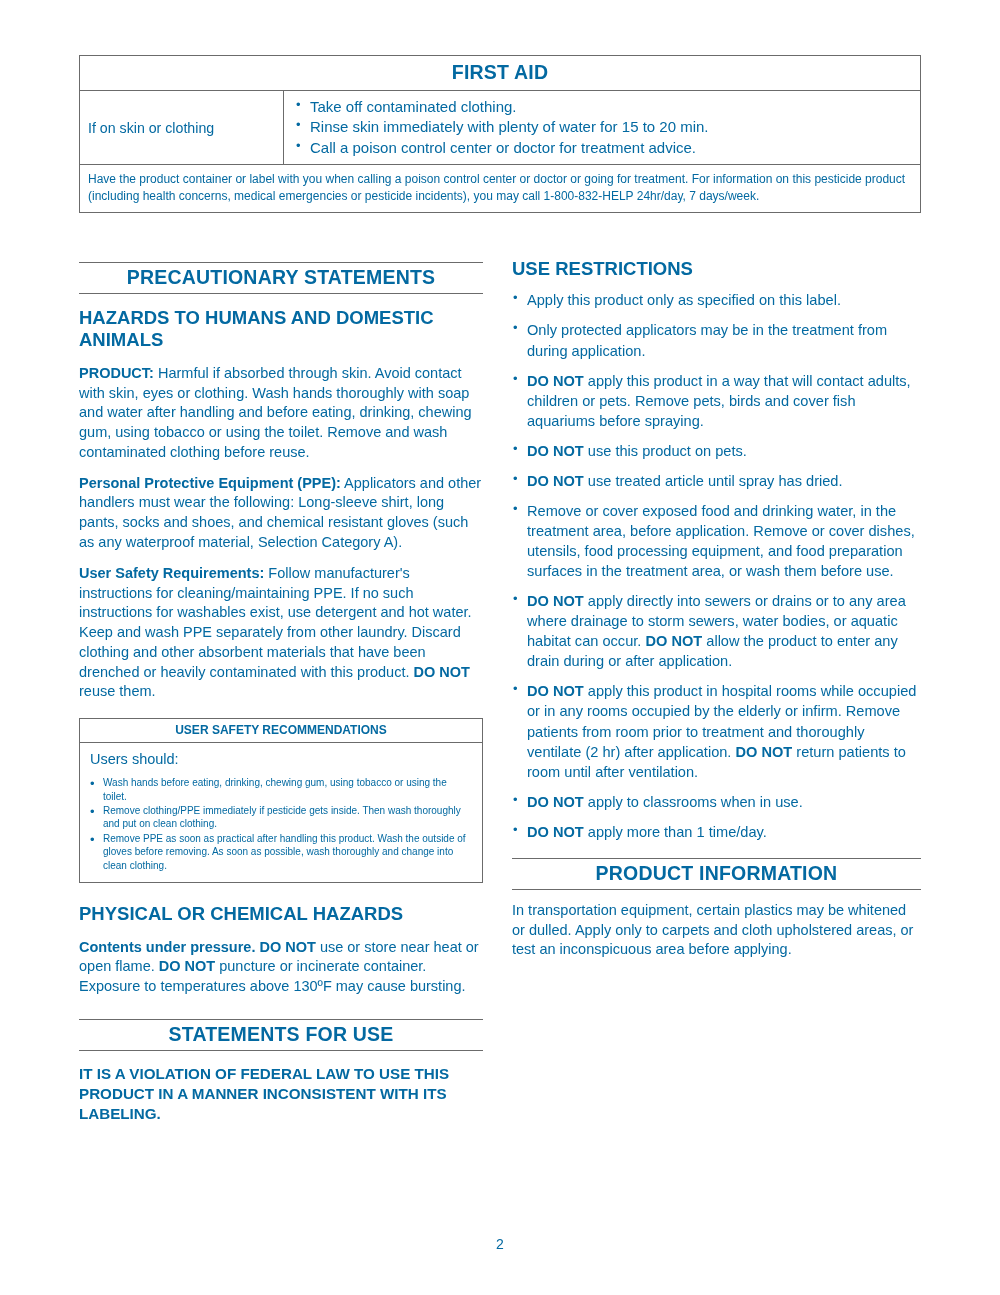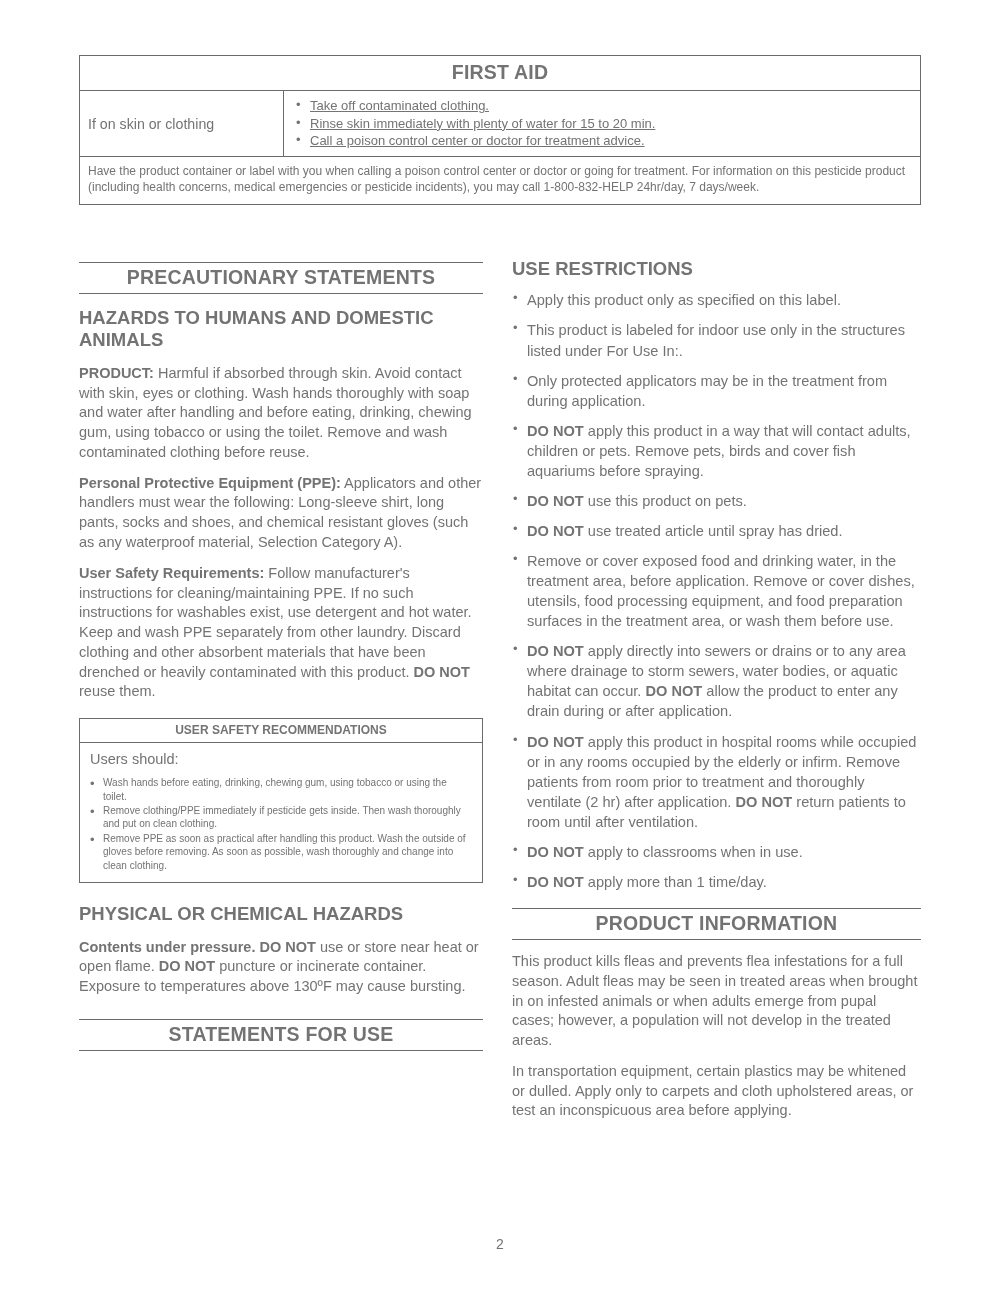--- a/index.html
+++ b/index.html
@@ -6,21 +6,21 @@
     margin: 0;
     padding: 0;
     background: #ffffff;
   }
   .page {
     position: relative;
     width: 1000px;
     height: 1295px;
     background: #ffffff;
     font-family: "Liberation Sans", sans-serif;
-    color: #737373;
+    color: #0369a1;
     box-sizing: border-box;
     overflow: hidden;
   }
 
   
   .firstaid-table {
     position: absolute;
     left: 79px;
     top: 55px;
     width: 842px;
@@ -54,25 +54,24 @@
     flex: 1 1 auto;
     padding: 6px 8px 6px 12px;
     box-sizing: border-box;
   }
   .fa-steps-cell ul {
     margin: 0;
     padding: 0;
     list-style: none;
   }
   .fa-steps-cell li {
-    font-size: 13px;
+    font-size: 15px;
     line-height: 1.36;
     padding-left: 14px;
     position: relative;
-    text-decoration: underline;
   }
   .fa-steps-cell li::before {
     content: "\2022";
     position: absolute;
     left: 0;
     top: -1px;
     font-size: 13px;
   }
   .fa-hotline-row {
     border-bottom: 1.6px solid #6b6b6b;
@@ -249,43 +248,42 @@
         </ul>
       </div>
     </div>
 
     <div class="sub-head" style="margin-top:20px;">PHYSICAL OR CHEMICAL HAZARDS</div>
 
     <p class="body first"><b>Contents under pressure. DO NOT</b><span> use or store near heat or open flame. </span><b>DO NOT</b><span> puncture or incinerate container. Exposure to temperatures above 130ºF may cause bursting.</span></p>
 
     <div class="rule-head" style="margin-top:22px;">STATEMENTS FOR USE</div>
 
+    <p class="violation">IT IS A VIOLATION OF FEDERAL LAW TO USE THIS PRODUCT IN A MANNER INCONSISTENT WITH ITS LABELING.</p>
 
   </div>
 
   <div class="col-right">
 
     <div class="sub-head" style="margin-top:0;">USE RESTRICTIONS</div>
 
     <ul class="spaced" id="use-restrictions-list">
         <li><span>Apply this product only as specified on this label.</span></li>
-        <li><span>This product is labeled for indoor use only in the structures listed under For Use In:.</span></li>
         <li><span>Only protected applicators may be in the treatment from during application.</span></li>
         <li><b>DO NOT</b><span> apply this product in a way that will contact adults, children or pets. Remove pets, birds and cover fish aquariums before spraying.</span></li>
         <li><b>DO NOT</b><span> use this product on pets.</span></li>
         <li><b>DO NOT</b><span> use treated article until spray has dried.</span></li>
         <li><span>Remove or cover exposed food and drinking water, in the treatment area, before application. Remove or cover dishes, utensils, food processing equipment, and food preparation surfaces in the treatment area, or wash them before use.</span></li>
         <li><b>DO NOT</b><span> apply directly into sewers or drains or to any area where drainage to storm sewers, water bodies, or aquatic habitat can occur. </span><b>DO NOT</b><span> allow the product to enter any drain during or after application.</span></li>
         <li><b>DO NOT</b><span> apply this product in hospital rooms while occupied or in any rooms occupied by the elderly or infirm. Remove patients from room prior to treatment and thoroughly ventilate (2 hr) after application. </span><b>DO NOT</b><span> return patients to room until after ventilation.</span></li>
         <li><b>DO NOT</b><span> apply to classrooms when in use.</span></li>
         <li><b>DO NOT</b><span> apply more than 1 time/day.</span></li>
       </ul>
 
     <div class="rule-head" style="margin-top:16px;">PRODUCT INFORMATION</div>
 
-    <p class="body first">This product kills fleas and prevents flea infestations for a full season. Adult fleas may be seen in treated areas when brought in on infested animals or when adults emerge from pupal cases; however, a population will not develop in the treated areas.</p>
     <p class="body">In transportation equipment, certain plastics may be whitened or dulled. Apply only to carpets and cloth upholstered areas, or test an inconspicuous area before applying.</p>
 
   </div>
 
   <div class="page-number">2</div>
 
 </div>
 
 </body></html>

